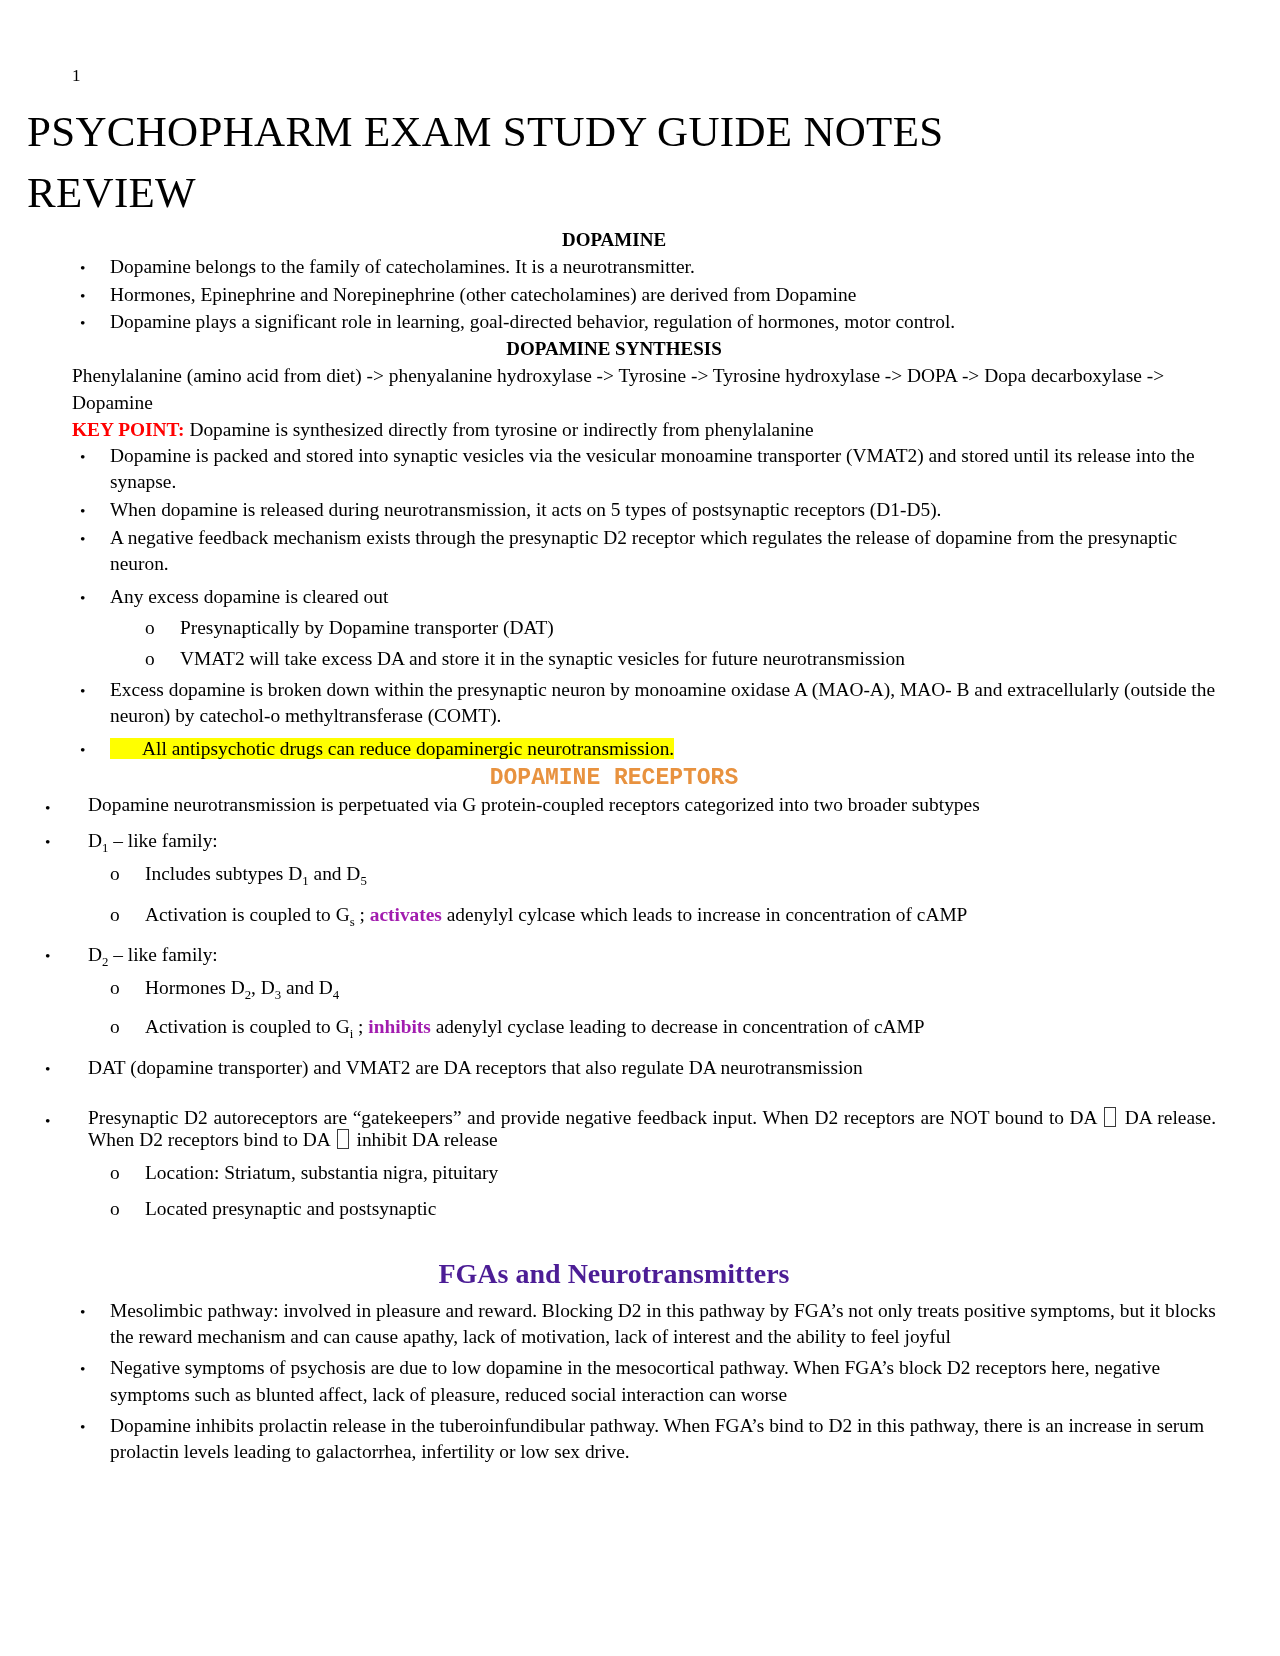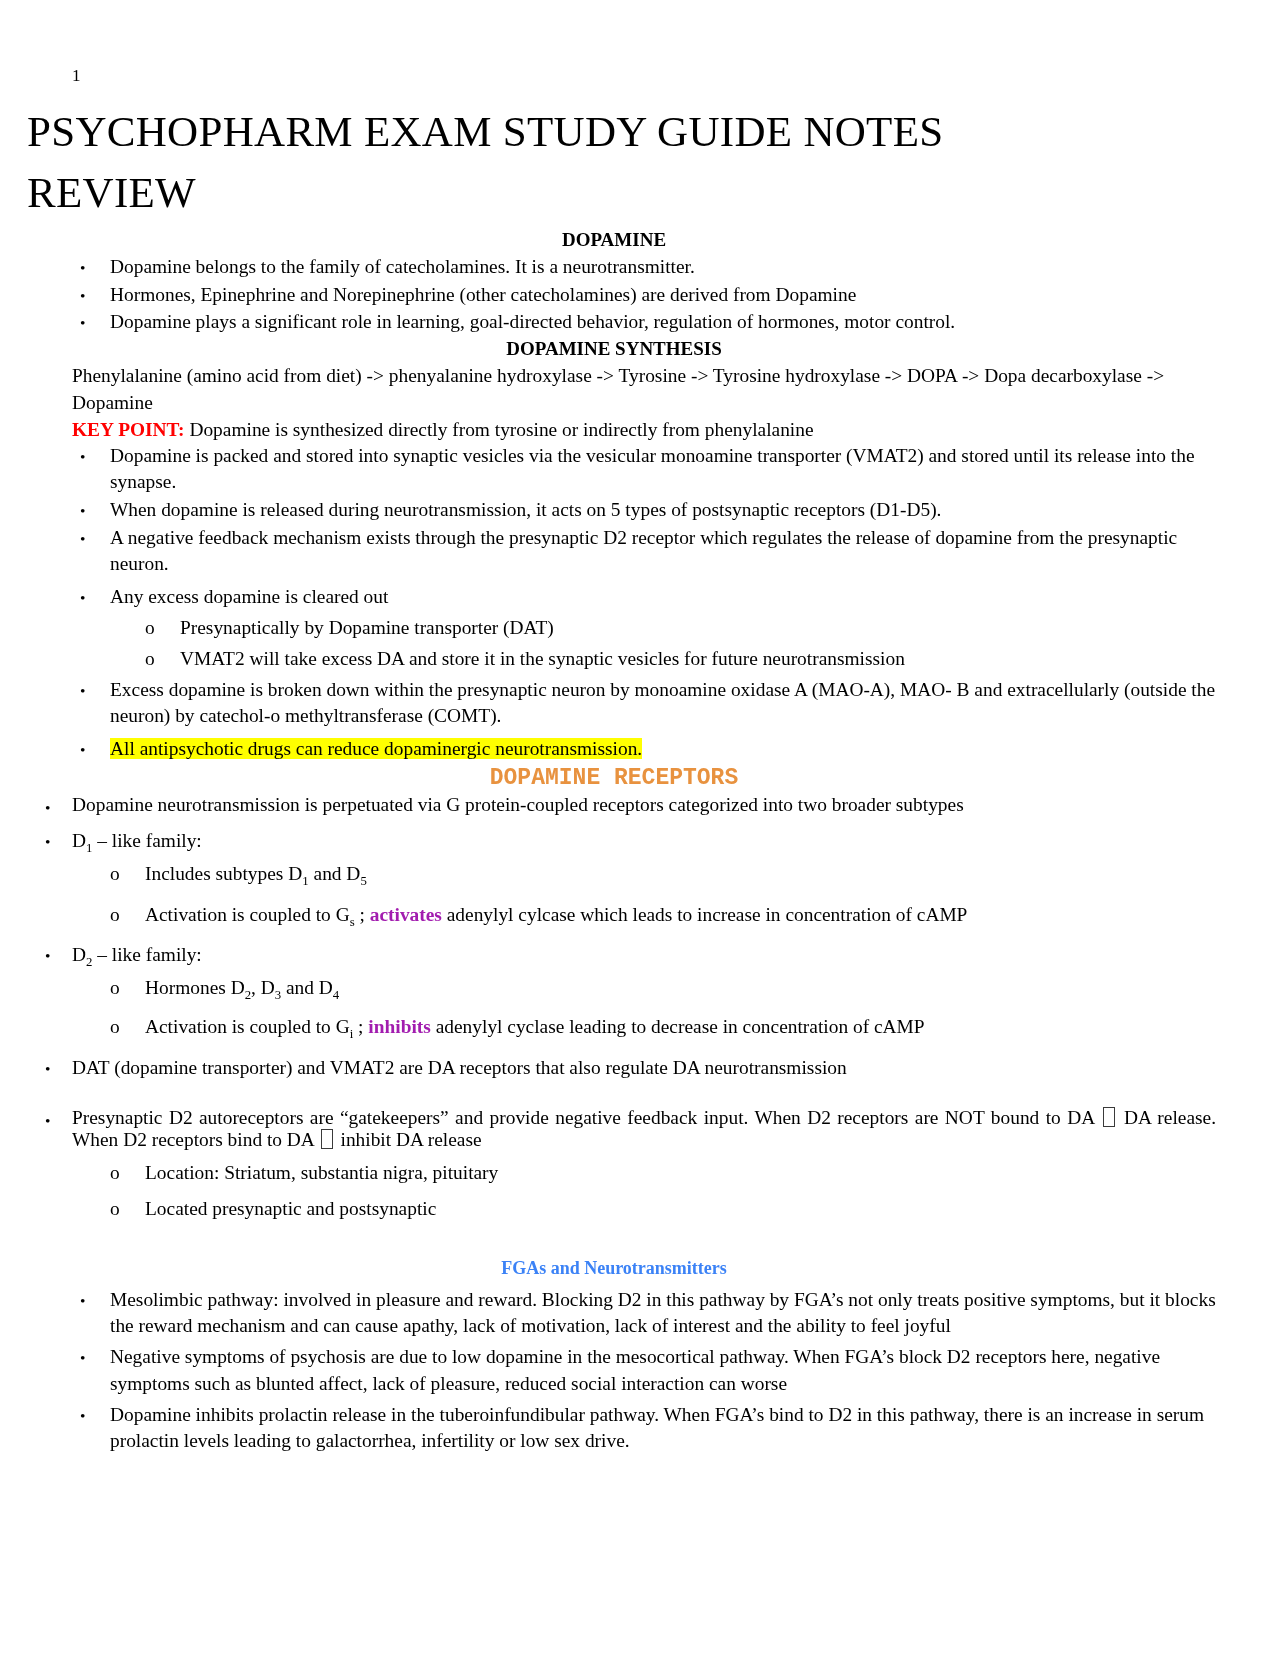--- a/index.html
+++ b/index.html
@@ -13,55 +13,55 @@
 
   .pagenum { font-size:17px; line-height:1.2; }
 
   .title {
     font-size:43px; font-weight:400; line-height:1.40;
     margin:16px 0 6px -45px; max-width:1080px; letter-spacing:0.3px;
   }
 
   .h { font-weight:700; font-size:19px; text-align:center; margin:3px 60px 3px 0; }
   .h.orange { color:#e8923f; font-size:23px;font-family:Liberation Mono, monospace; }
-  .h.red    { color:#3b82f6; font-size:18px; }
+  .h.red    { color:#4c1d95; font-size:28px; }
   .h.fgas   { margin-top:36px; margin-bottom:8px; }
 
   .para { line-height:1.38; }
   .kp-label { color:#ff0000; font-weight:700; }
 
   
   .li { display:flex; margin-bottom:2px; line-height:1.33; }
   .li .tx { flex:1; }
   .mk { flex:0 0 30px; }
 
   .lvl1 { margin-left:8px; }
   .lvl1 > .mk::before { content:"\2022"; font-size:0.8em; }
 
   .sub1 { margin:5px 0 5px 73px; }
   .sub1 > .mk { flex:0 0 35px; }
   .sub1 > .mk::before { content:"o"; }
 
-  .lvl0 { margin-left:-27px; }
+  .lvl0 { margin-left:-27px;gap:16px; }
   .lvl0 > .mk { flex:0 0 27px; }
   .lvl0 > .mk::before { content:"\2022"; font-size:0.8em; }
 
   .sub0 { margin:4px 0 10px 38px; }
   .sub0 > .mk { flex:0 0 35px; }
   .sub0 > .mk::before { content:"o"; }
 
   .justify .tx { text-align:justify; line-height:1.17; }
   .roomy { line-height:1.52; }
   .fga { line-height:1.38; margin-bottom:4px; }
 
   .mt8  { margin-top:8px; }
   .mt12 { margin-top:12px; }
   .mb26 { margin-bottom:26px; }
 
-  .hl { background:#ffff00; }
+  .hl { background:#ffff00;padding-left:32px; }
   .redbold { color:#a21caf; font-weight:700; }
   .sub { vertical-align:sub; font-size:0.66em; }
   .tofu {
     display:inline-block; width:12px; height:20px;
     border:1.6px solid #3a3a3a; vertical-align:-3px; margin:0 3px 0 2px;
   }
 </style>
 </head>
 <body>
 

